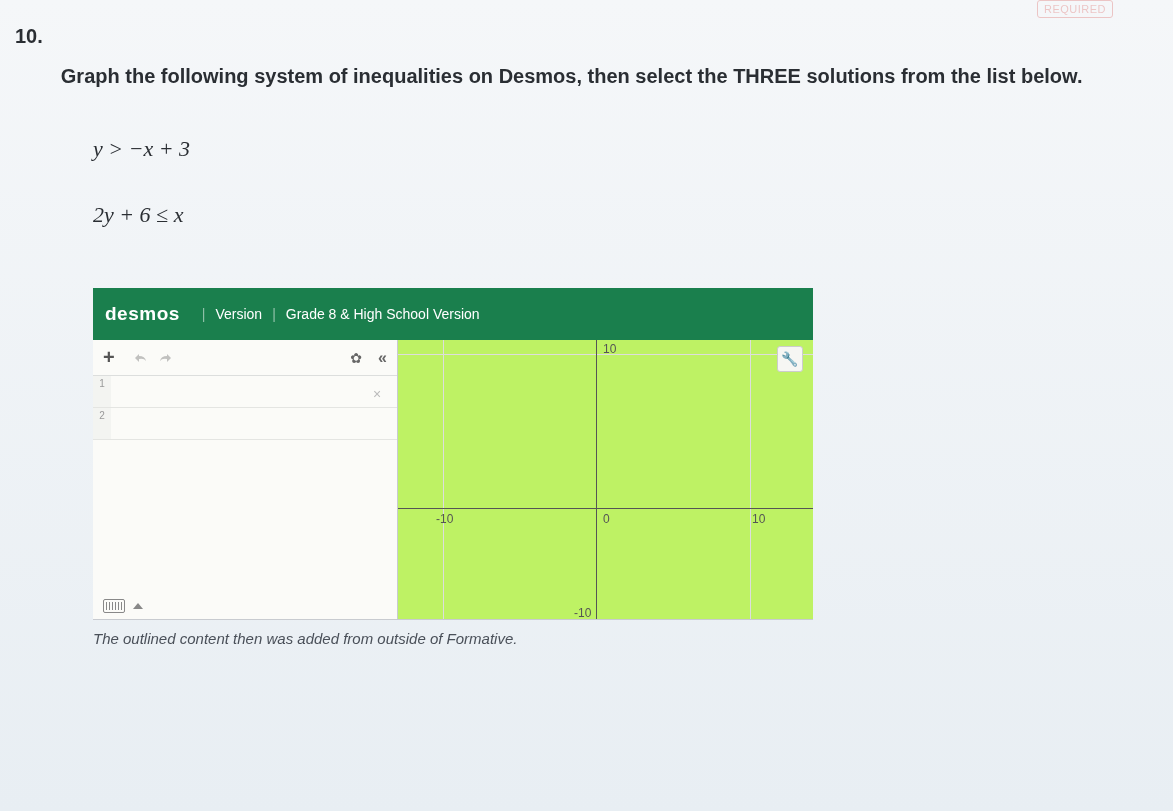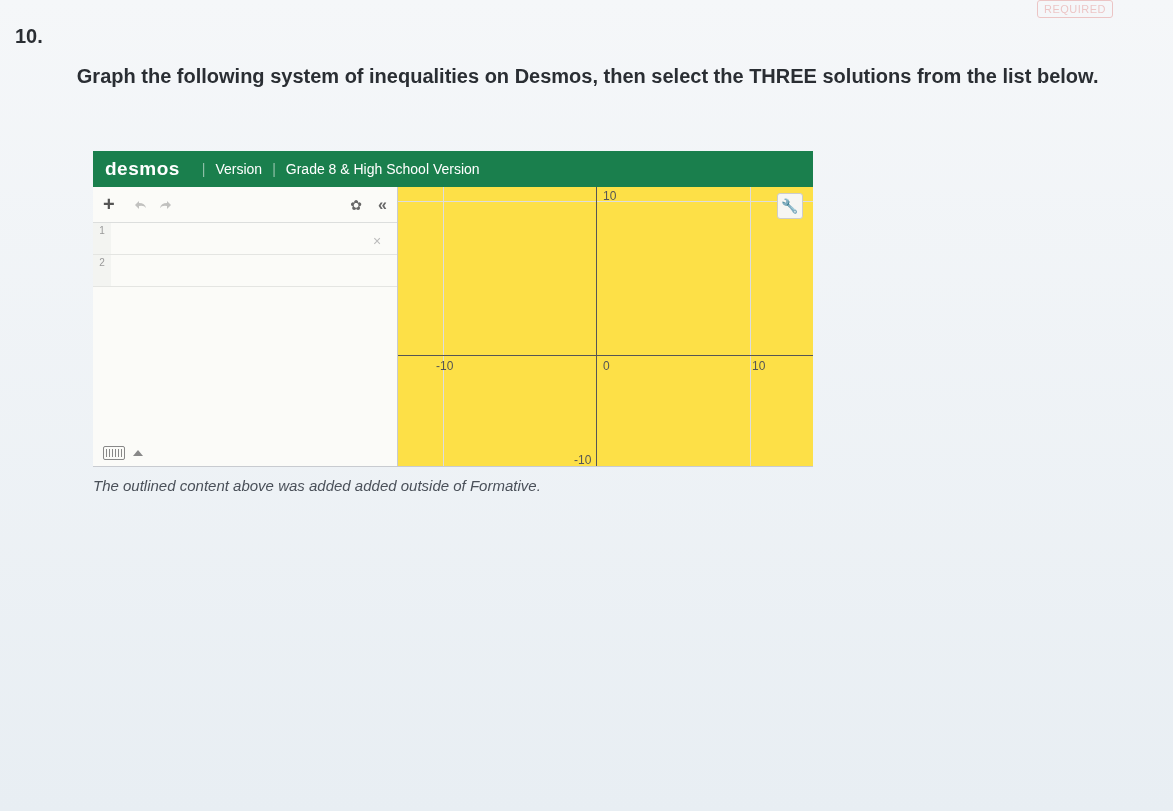--- a/index.html
+++ b/index.html
@@ -26,21 +26,20 @@
       border-radius: 3px;
       padding: 2px 6px;
       opacity: 0.3;
     }
     .question-container {
       padding: 25px 20px 0 15px;
     }
     .question-row {
       display: flex;
       align-items: flex-start;
-      gap: 16px;
     }
     .question-number {
       font-size: 20px;
       font-weight: bold;
       color: #2a2e33;
       margin-right: 18px;
     }
     .question-text {
       font-size: 20px;
       font-weight: bold;
@@ -63,21 +62,21 @@
     .desmos-wrapper {
       margin-left: 78px;
       margin-top: 60px;
       width: 720px;
     }
     .desmos-header {
       background: #1a7f4d;
       color: #fff;
       display: flex;
       align-items: center;
-      height: 36px;
+      height: 52px;
       padding: 0 12px;
       font-size: 14px;
     }
     .desmos-logo {
       font-weight: 600;
       font-size: 19px;
       letter-spacing: 0.5px;
       margin-right: 12px;
     }
     .divider {
@@ -194,21 +193,21 @@
     .triangle-up {
       width: 0;
       height: 0;
       border-left: 5px solid transparent;
       border-right: 5px solid transparent;
       border-bottom: 6px solid #888;
     }
     .graph-panel {
       flex: 1;
       position: relative;
-      background: #fde047;
+      background: #bef264;
       overflow: hidden;
       text-align: right;
     }
     .y-axis {
       position: absolute;
       left: 198px;
       top: 0;
       bottom: 0;
       width: 1px;
       background: #555;
@@ -268,20 +267,24 @@
 <body>
 
 <div class="required-badge">REQUIRED</div>
 
 <div class="question-container">
   <div class="question-row">
     <div class="question-number">10.</div>
     <div class="question-text">Graph the following system of inequalities on Desmos, then select the THREE solutions from the list below.</div>
   </div>
 
+  <div class="math-block">
+    <div class="inequality">y &gt; −x + 3</div>
+    <div class="inequality">2y + 6 ≤ x</div>
+  </div>
 
   <div class="desmos-wrapper">
     <div class="desmos-header">
       <span class="desmos-logo">desmos</span>
       <span class="divider">|</span>
       <span>Version</span>
       <span class="divider">|</span>
       <span>Grade 8 &amp; High School Version</span>
     </div>
     <div class="desmos-body">
@@ -326,14 +329,14 @@
         <div class="axis-label" style="left:205px;top:2px">10</div>
         <div class="axis-label" style="left:38px;top:172px">-10</div>
         <div class="axis-label" style="left:205px;top:172px">0</div>
         <div class="axis-label" style="left:354px;top:172px">10</div>
         <div class="axis-label" style="left:176px;top:266px">-10</div>
         <div class="wrench-btn">🔧</div>
       </div>
     </div>
   </div>
 
-  <div class="outside-note">The outlined content above was added added outside of Formative.</div>
+  <div class="outside-note">The outlined content then was added from outside of Formative.</div>
 </div>
 
 </body></html>

